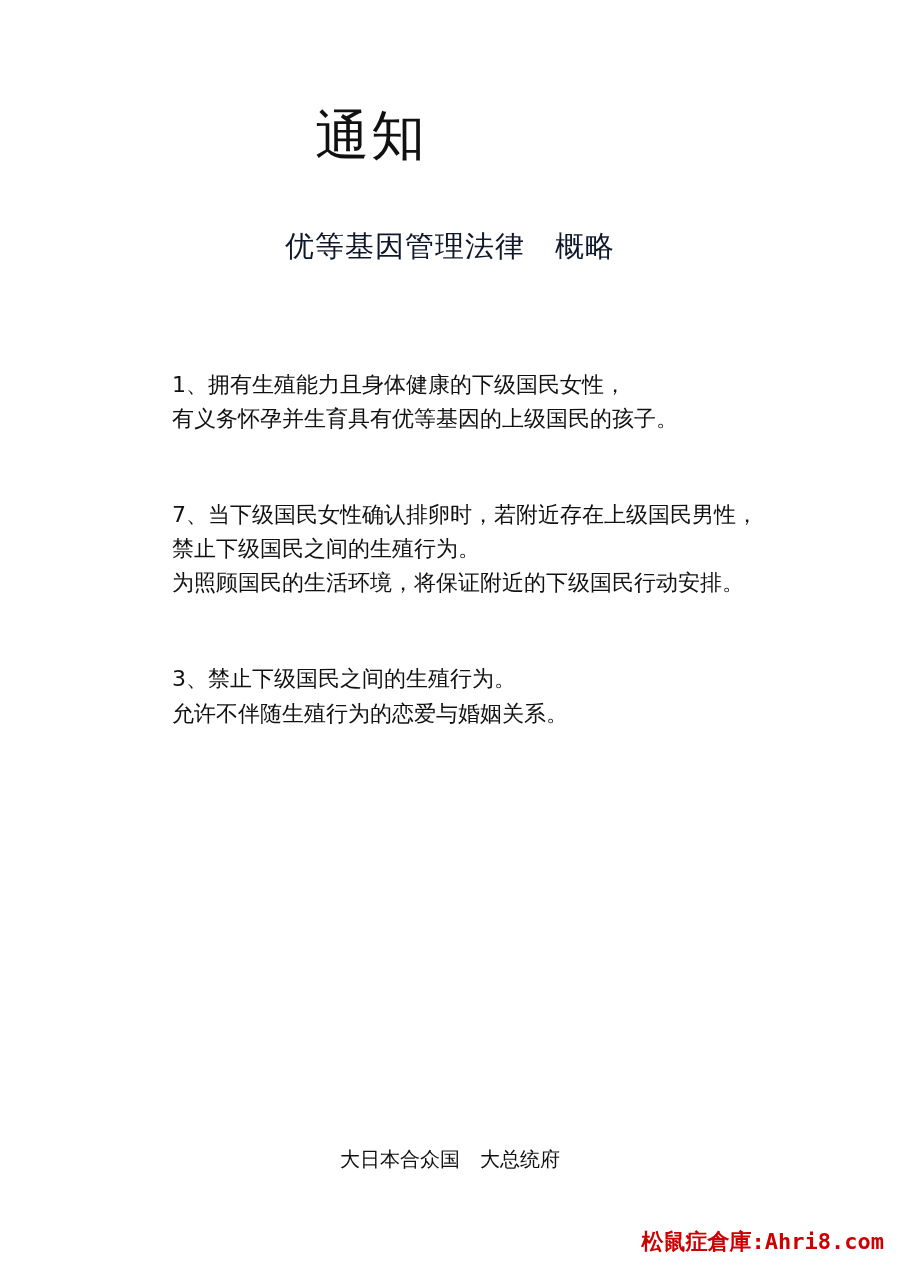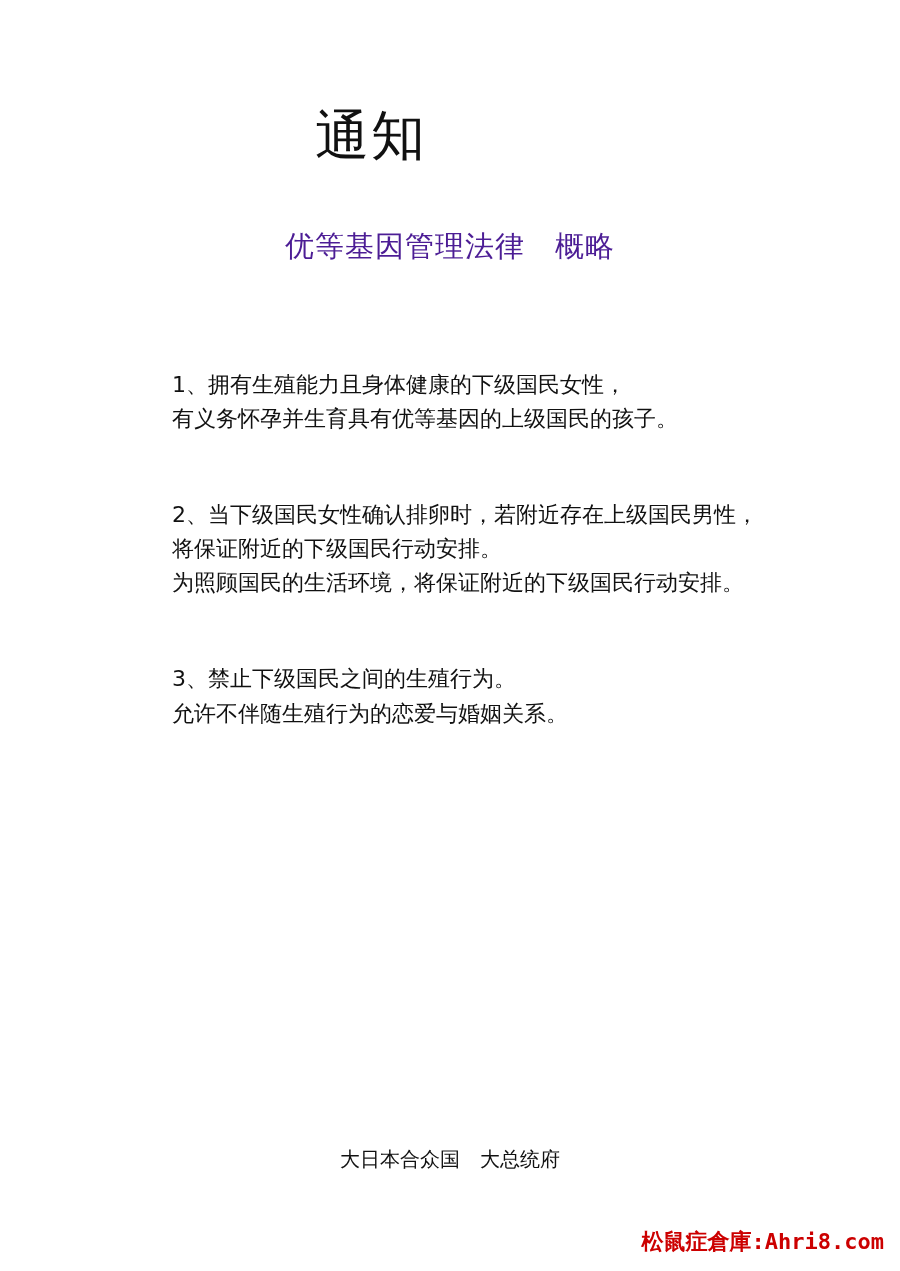--- a/index.html
+++ b/index.html
@@ -36,21 +36,21 @@
   .doc-subtitle {
     position: absolute;
     top: 228px;
     left: 0;
     width: 900px;
     text-align: center;
     font-size: 29px;
     line-height: 1.3;
     letter-spacing: 1px;
     font-weight: 400;
-    color: #4c1d95;
+    color: #0f172a;
   }
   .clauses {
     position: absolute;
     top: 368px;
     left: 172px;
     width: 640px;
   }
   .clause {
     margin-bottom: 62px;
   }
@@ -92,22 +92,22 @@
   <div class="doc-subtitle">优等基因管理法律　概略</div>
 
   <div class="clauses">
 
     <div class="clause">
       <div class="clause-line">1、拥有生殖能力且身体健康的下级国民女性，</div>
       <div class="clause-line">有义务怀孕并生育具有优等基因的上级国民的孩子。</div>
     </div>
 
     <div class="clause">
-      <div class="clause-line">2、当下级国民女性确认排卵时，若附近存在上级国民男性，</div>
-      <div class="clause-line">将保证附近的下级国民行动安排。</div>
+      <div class="clause-line">7、当下级国民女性确认排卵时，若附近存在上级国民男性，</div>
+      <div class="clause-line">禁止下级国民之间的生殖行为。</div>
       <div class="clause-line">为照顾国民的生活环境，将保证附近的下级国民行动安排。</div>
     </div>
 
     <div class="clause">
       <div class="clause-line">3、禁止下级国民之间的生殖行为。</div>
       <div class="clause-line">允许不伴随生殖行为的恋爱与婚姻关系。</div>
     </div>
 
   </div>
 

